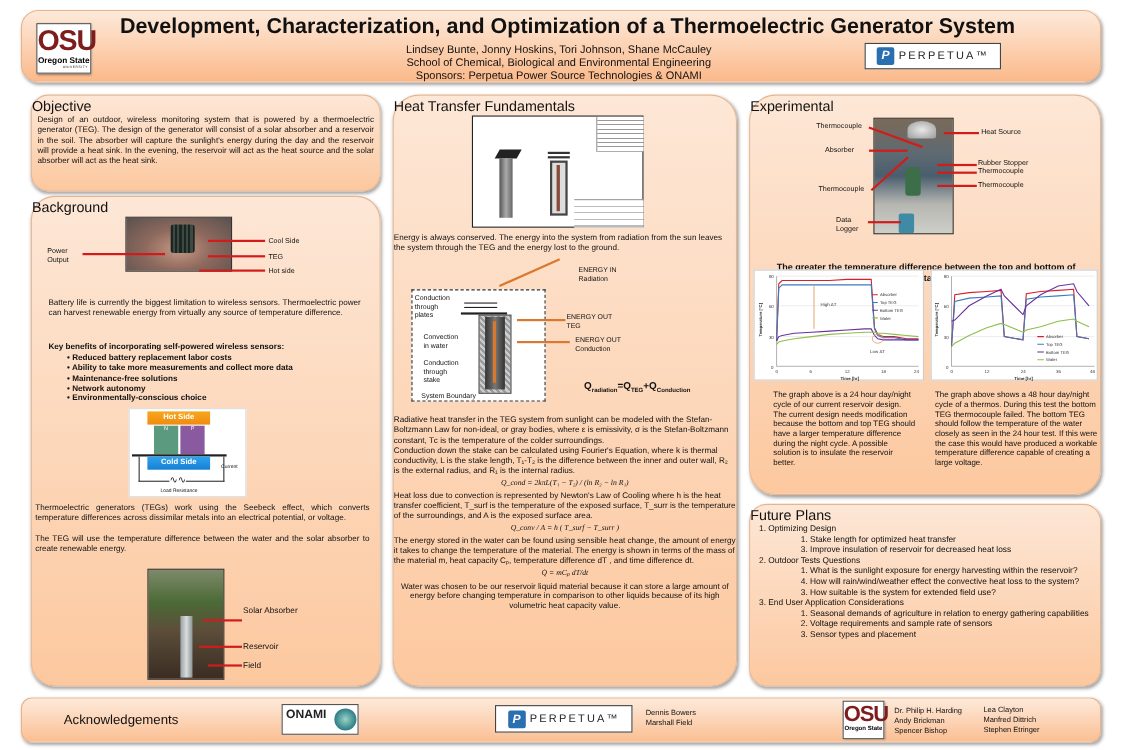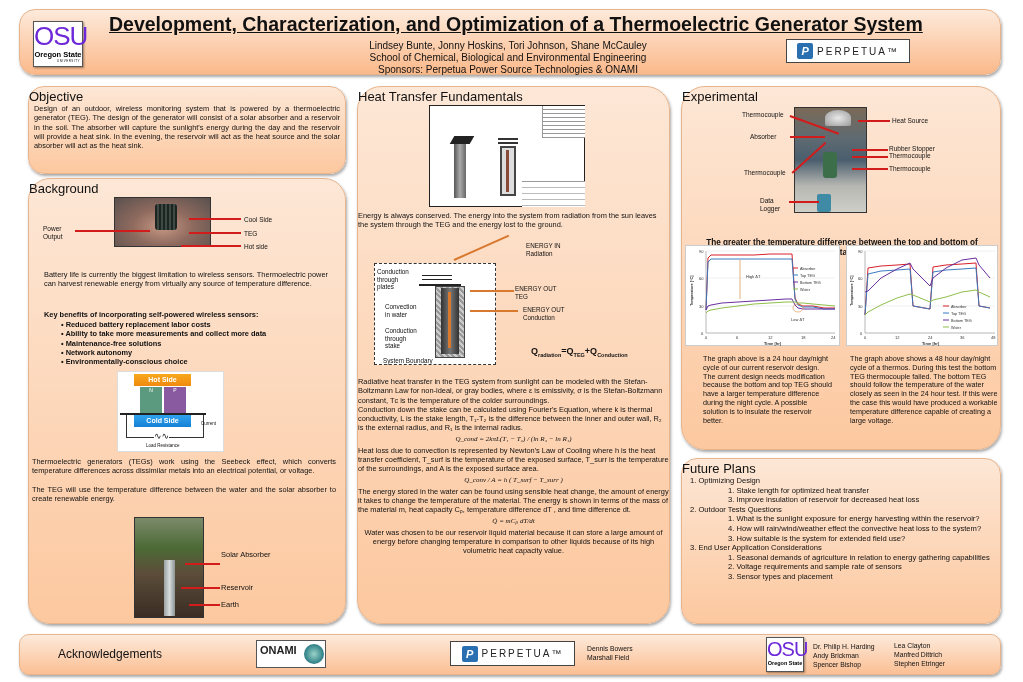--- a/index.html
+++ b/index.html
@@ -4,26 +4,26 @@
 <style>
   * { box-sizing: border-box; margin: 0; padding: 0; }
   body { width: 1023px; height: 682px; background: #ffffff; font-family: "Liberation Sans", sans-serif; color: #111; position: relative; overflow: hidden; }
   .panel { position: absolute; border-radius: 16px; background: linear-gradient(180deg, #fde7d6 0%, #fcc89f 100%); box-shadow: 1px 2px 3px rgba(0,0,0,0.35); border: 1px solid #e8b48c; }
   .panel-title { text-align: left; font-size: 13px; line-height: 15px; margin-top: 2px; }
   .body-text { font-size: 7.4px; line-height: 9.3px; text-align: justify; }
   .abs { position: absolute; }
   
   #header { left: 19px; top: 9px; width: 982px; height: 66px; background: linear-gradient(180deg, #fdeadb 0%, #fbb98a 100%); }
   .osu-logo { position: absolute; background: #fff; border: 1px solid #555; box-shadow: 1px 1px 2px rgba(0,0,0,0.4); }
-  .osu-logo .osu { color: #6d28d9; font-weight: normal; font-family: "Liberation Sans", sans-serif; text-align: center; letter-spacing: -1px; }
+  .osu-logo .osu { color: #7f1d1d; font-weight: bold; font-family: "Liberation Sans", sans-serif; text-align: center; letter-spacing: -1px; }
   .osu-logo .os { color: #000; font-weight: bold; text-align: center; }
   .perpetua { position: absolute; background: #fff; border: 1px solid #444; display: flex; align-items: center; justify-content: center; gap: 4px; }
   .perpetua .pmark { background: #2a6fb0; color: #fff; font-weight: bold; font-style: italic; display: flex; align-items: center; justify-content: center; border-radius: 2px; }
   .perpetua .pword { color: #222; letter-spacing: 2px; }
-  .title { position: absolute; left: 109px; top: 12px; width: 840px; font-size: 19.5px; font-weight: bold; text-align: left; text-decoration: underline; }
+  .title { position: absolute; left: 109px; top: 12px; width: 840px; font-size: 19.5px; font-weight: bold; text-align: left; }
   .subline { position: absolute; font-size: 10px; line-height: 12px; text-align: center; width: 500px; left: 257px; }
   
   .photo { position: absolute; border: 1px solid #333; }
   .label { position: absolute; font-size: 6.5px; line-height: 7.5px; }
   .arrow { position: absolute; height: 1.5px; background: #d21c1c; }
   ul.bul { list-style: none; font-size: 7.4px; line-height: 9.3px; margin-left: 16px; font-weight: bold; }
   ul.bul li::before { content: "\2022  "; }
   .eq { text-align: center; font-family: "Liberation Serif", serif; font-style: italic; font-size: 7px; line-height: 9px; margin: 2px 0; }
   .chartbox { position: absolute; background: #fff; border: 1px solid #ccc; }
   .fp { font-size: 7.6px; line-height: 9.6px; }
@@ -98,21 +98,21 @@
   <div class="body-text" style="position:absolute;left:3px;top:278px;width:304px;">Thermoelectric generators (TEGs) work using the Seebeck effect, which converts temperature differences across dissimilar metals into an electrical potential, or voltage.</div>
   <div class="body-text" style="position:absolute;left:3px;top:306px;width:304px;">The TEG will use the temperature difference between the water and the solar absorber to create renewable energy.</div>
 
   <div class="photo" style="left:105px;top:338px;width:70px;height:101px;background:linear-gradient(180deg,#7c8a6a 0%,#4c6a36 30%,#5c4e3a 55%,#3a2c22 100%);">
     <div class="abs" style="left:29px;top:42px;width:11px;height:56px;background:linear-gradient(90deg,#9aa2a4,#d8dcdc,#8c9496);"></div>
   </div>
   <div class="label" style="left:192px;top:372px;font-size:7.5px;">Solar Absorber</div>
   <div class="arrow" style="left:156px;top:384px;width:35px;"></div>
   <div class="label" style="left:192px;top:405px;font-size:7.5px;">Reservoir</div>
   <div class="arrow" style="left:152px;top:408px;width:39px;"></div>
-  <div class="label" style="left:192px;top:422px;font-size:7.5px;">Earth</div>
+  <div class="label" style="left:192px;top:422px;font-size:7.5px;">Field</div>
   <div class="arrow" style="left:160px;top:425px;width:31px;"></div>
 </div>
 
 <div class="panel" style="left:357px;top:86px;width:313px;height:538px;border-radius:24px;">
   <div class="panel-title">Heat Transfer Fundamentals</div>
 
   <div class="abs" style="left:71px;top:18px;width:156px;height:102px;background:#fff;border:1px solid #222;">
     <div class="abs" style="left:22px;top:30px;width:20px;height:8px;background:#222;transform:skewX(-30deg);"></div>
     <div class="abs" style="left:24px;top:38px;width:12px;height:54px;background:linear-gradient(90deg,#555,#aaa,#666);"></div>
     <div class="abs" style="left:70px;top:40px;width:16px;height:50px;border:2px solid #444;background:#ddd;"></div>

